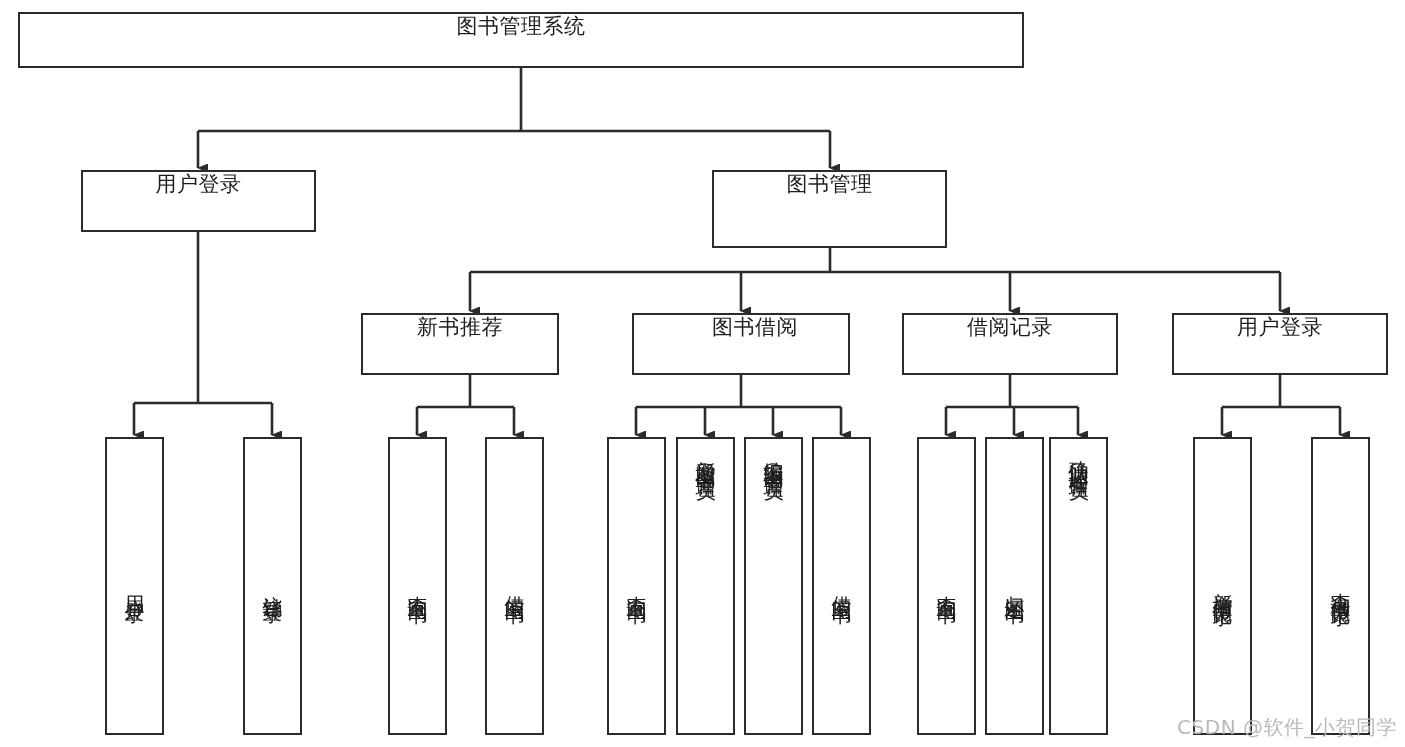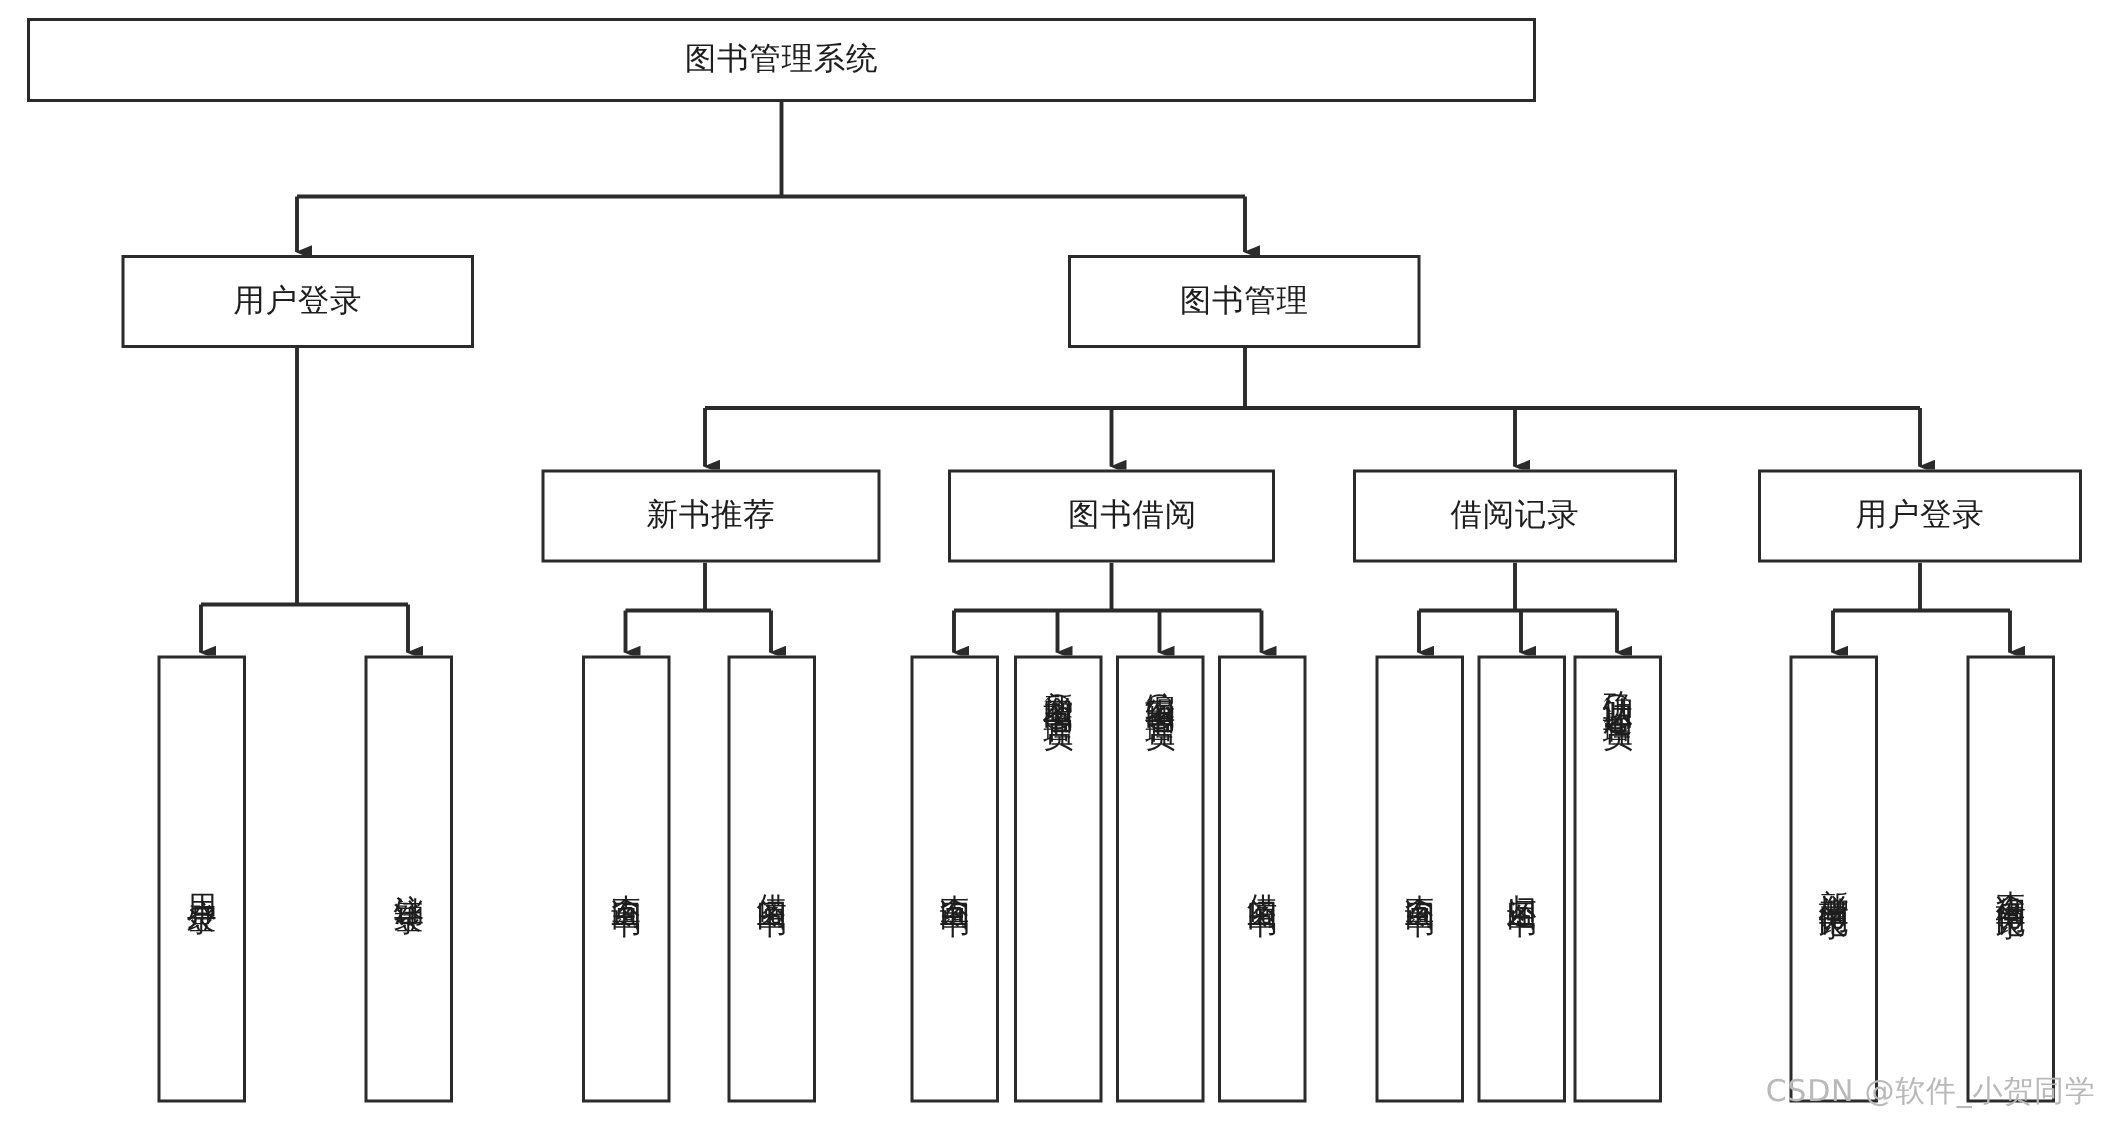--- a/index.html
+++ b/index.html
@@ -20,21 +20,20 @@
     top: 0;
     width: 1405px;
     height: 747px;
   }
   .node-box {
     position: absolute;
     box-sizing: border-box;
     background: #ffffff;
     border: 2px solid #2b2b2b;
     display: flex;
-    align-items: center;
     justify-content: center;
   }
   .node-label-h {
     font-size: 21px;
     color: #1d1d1d;
     line-height: 1.2;
     white-space: nowrap;
     letter-spacing: 0.5px;
   }
   .node-label-v {
@@ -124,25 +123,25 @@
 </svg>
 
 <div class="node-box" style="left:18px; top:12px; width:1006px; height:56px;">
   <span class="node-label-h">图书管理系统</span>
 </div>
 
 <div class="node-box" style="left:81px; top:170px; width:235px; height:62px;">
   <span class="node-label-h">用户登录</span>
 </div>
 
-<div class="node-box" style="left:712px; top:170px; width:235px; height:62px;">
+<div class="node-box" style="left:712px; top:170px; width:235px; height:78px;">
   <span class="node-label-h">图书管理</span>
 </div>
 
-<div class="node-box" style="left:361px; top:313px; width:226px; height:62px;">
+<div class="node-box" style="left:361px; top:313px; width:198px; height:62px;">
   <span class="node-label-h">新书推荐</span>
 </div>
 
 <div class="node-box" style="left:632px; top:313px; width:218px; height:62px;padding-left:28px;">
   <span class="node-label-h">图书借阅</span>
 </div>
 
 <div class="node-box" style="left:902px; top:313px; width:216px; height:62px;">
   <span class="node-label-h">借阅记录</span>
 </div>

